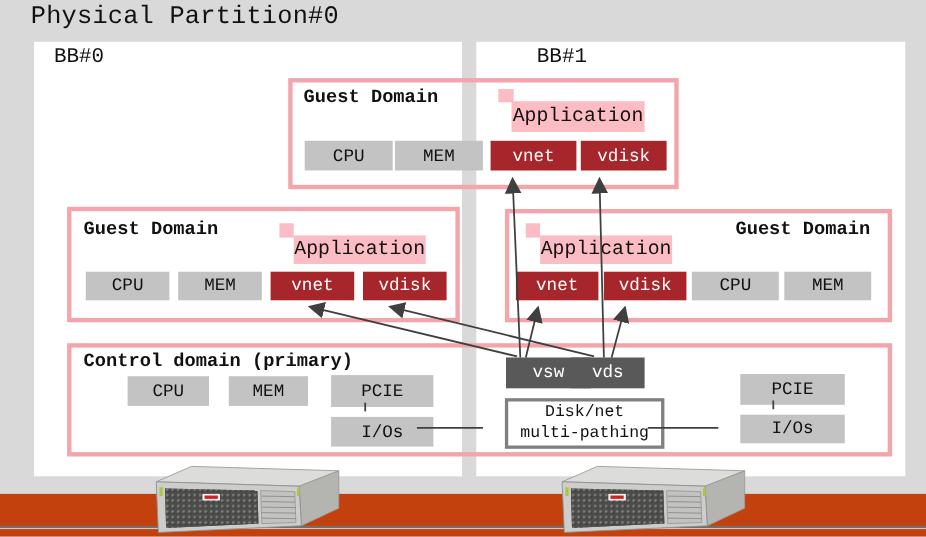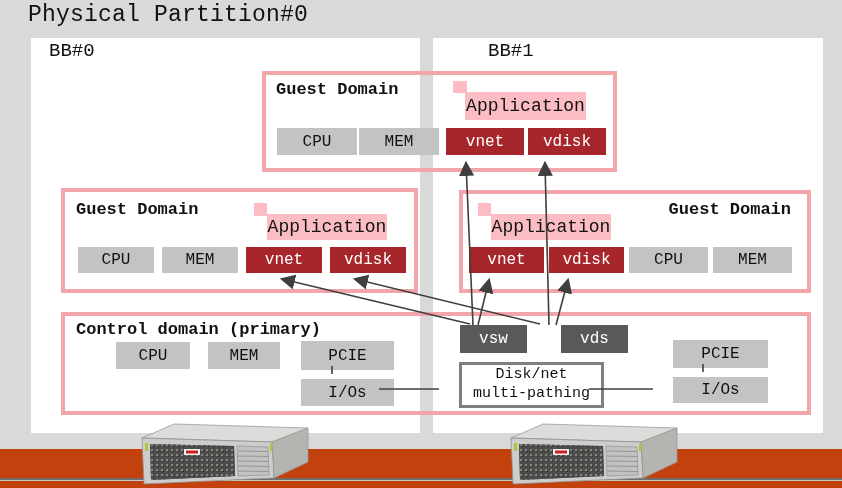--- a/index.html
+++ b/index.html
@@ -80,22 +80,22 @@
     <div class="abs comp comp-gray" style="left:166px;top:53px;width:79px;height:26px;">CPU</div>
     <div class="abs comp comp-gray" style="left:250px;top:53px;width:79px;height:26px;">MEM</div>
   </div>
 
   <div id="control-domain" class="abs domain">
     <div class="abs domain-title" style="left:11px;top:4px;">Control domain (primary)</div>
     <div class="abs comp comp-gray" style="left:51px;top:26px;width:74px;height:27px;">CPU</div>
     <div class="abs comp comp-gray" style="left:143px;top:26px;width:72px;height:27px;">MEM</div>
     <div class="abs comp comp-gray" style="left:236px;top:25px;width:93px;height:29px;">PCIE</div>
     <div class="abs comp comp-gray" style="left:236px;top:63px;width:93px;height:27px;">I/Os</div>
-    <div class="abs comp comp-dark" style="left:395px;top:9px;width:67px;height:28px;">vsw</div>
-    <div class="abs comp comp-dark" style="left:496px;top:9px;width:67px;height:28px;">vds</div>
+    <div class="abs comp comp-dark" style="left:395px;top:9px;width:77px;height:28px;">vsw</div>
+    <div class="abs comp comp-dark" style="left:454px;top:9px;width:67px;height:28px;">vds</div>
     <div id="multipath" class="abs" style="left:394px;top:46px;width:145px;height:46px;">
       <span>Disk/net</span>
       <span>multi-pathing</span>
     </div>
     <div class="abs comp comp-gray" style="left:608px;top:24px;width:95px;height:28px;">PCIE</div>
     <div class="abs comp comp-gray" style="left:608px;top:61px;width:95px;height:26px;">I/Os</div>
   </div>
 
   <div id="bottom-rule" class="abs"></div>
   <div id="bottom-rule-hi" class="abs"></div>

